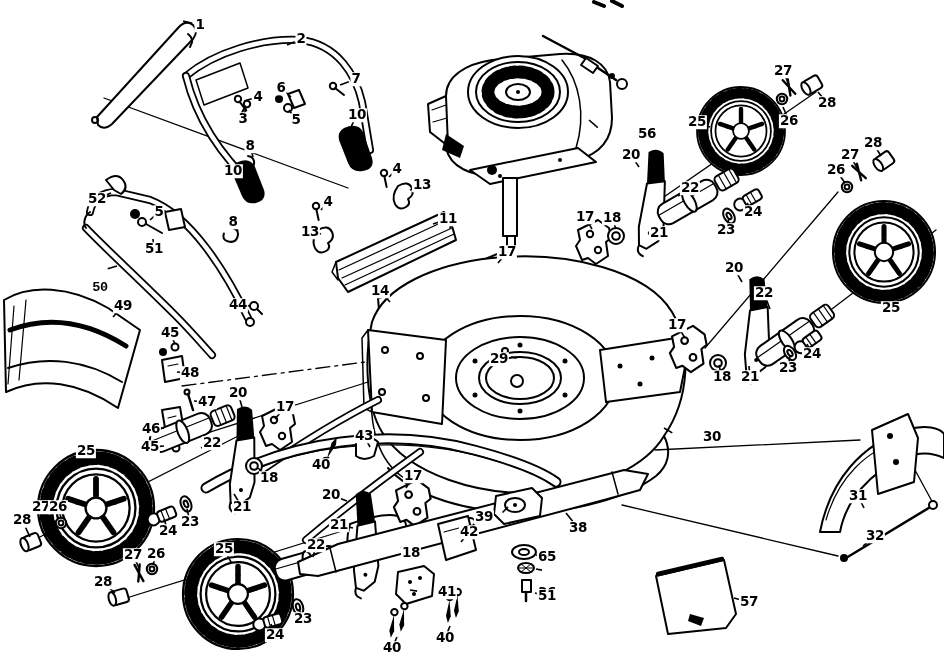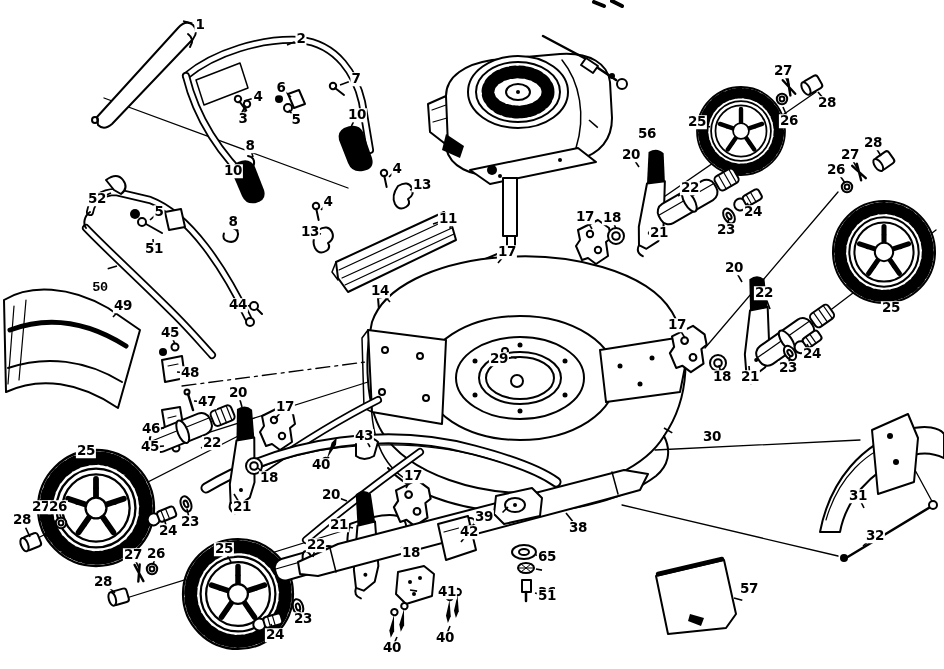--- a/index.html
+++ b/index.html
@@ -540,16 +540,16 @@
       <span class="callout" style="left: 484px; top: 517px;">39</span>
       <span class="callout" style="left: 578px; top: 528px;">38</span>
       <span class="callout" style="left: 547px; top: 557px;">65</span>
       <span class="callout" style="left: 547px; top: 593px;">36</span>
       <span class="callout" style="left: 547px; top: 596px;">51</span>
       <span class="callout" style="left: 423px; top: 592px; margin-left: 24px;">41</span>
       <span class="callout" style="left: 392px; top: 648px;">40</span>
       <span class="callout" style="left: 445px; top: 638px;">40</span>
       <span class="callout" style="left: 858px; top: 496px;">31</span>
       <span class="callout" style="left: 875px; top: 536px;">32</span>
-      <span class="callout" style="left: 749px; top: 589px;">57</span>
+      <span class="callout" style="left: 749px; top: 602px;">57</span>
     </div>
 
 </div>
 
 </body></html>

